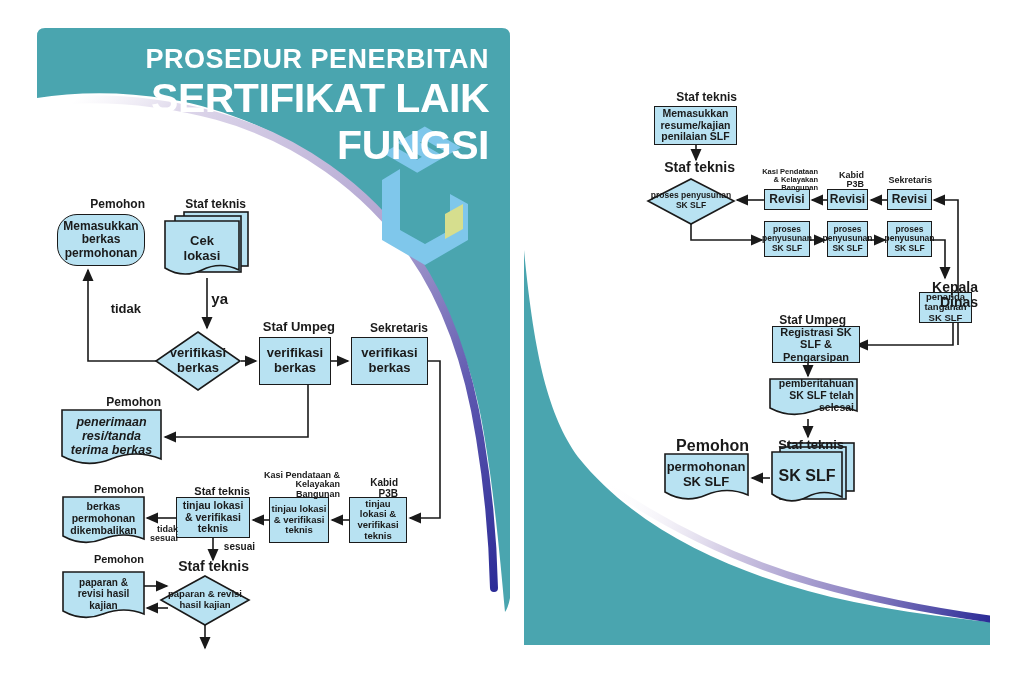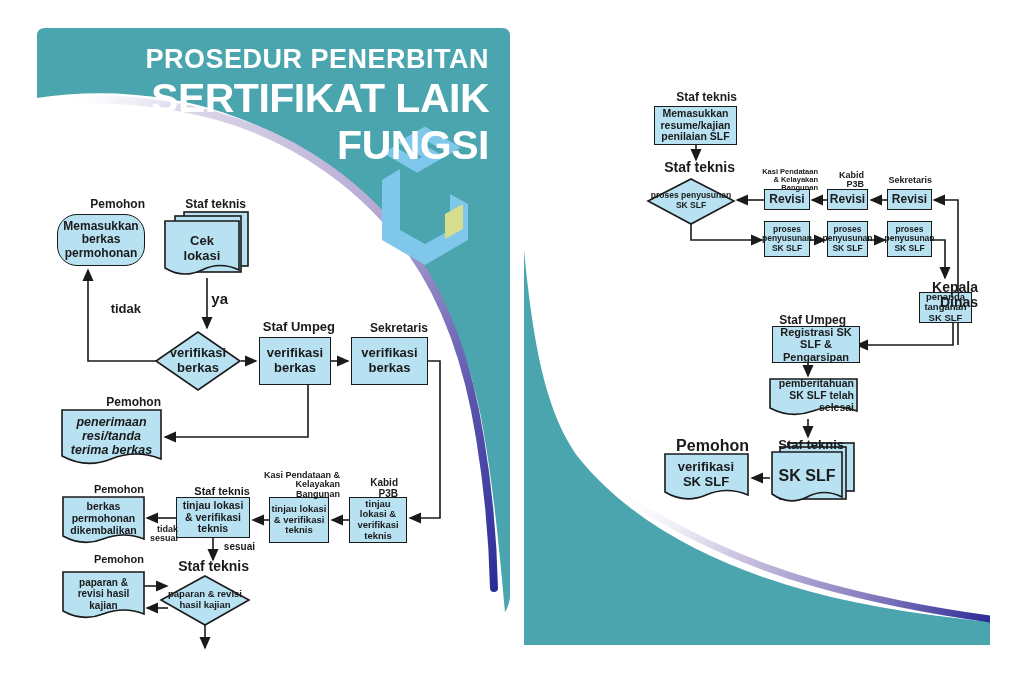--- a/index.html
+++ b/index.html
@@ -151,21 +151,21 @@
 
   <div class="ovl" style="left:170px;top:234px;width:64px;height:30px;font-size:13px;">Cek lokasi</div>
   <div class="ovl" style="left:160px;top:345px;width:76px;height:32px;font-size:13px;">verifikasi berkas</div>
   <div class="ovl" style="left:66px;top:415px;width:91px;height:42px;font-size:12.5px;font-style:italic;">penerimaan resi/tanda terima berkas</div>
   <div class="ovl" style="left:66px;top:502px;width:75px;height:34px;font-size:10.5px;">berkas permohonan dikembalikan</div>
   <div class="ovl" style="left:66px;top:577px;width:75px;height:34px;font-size:10px;">paparan &amp; revisi hasil kajian</div>
   <div class="ovl" style="left:163px;top:584px;width:84px;height:32px;font-size:9.5px;">paparan &amp; revisi hasil kajian</div>
   <div class="ovl" style="left:650px;top:185px;width:82px;height:32px;font-size:8.5px;">proses penyusunan SK SLF</div>
   <div class="ovl" style="left:773px;top:383px;width:81px;height:26px;font-size:10.5px;text-align:right;">pemberitahuan SK SLF telah selesai</div>
   <div class="ovl" style="left:772px;top:462px;width:70px;height:28px;font-size:16px;">SK SLF</div>
-  <div class="ovl" style="left:668px;top:461px;width:76px;height:28px;font-size:13px;">verifikasi SK SLF</div>
+  <div class="ovl" style="left:668px;top:461px;width:76px;height:28px;font-size:13px;">permohonan SK SLF</div>
 
   <div class="lbl" style="left:57px;top:198px;width:88px;font-size:12px;">Pemohon</div>
   <div class="lbl" style="left:168px;top:198px;width:78px;font-size:12px;">Staf teknis</div>
   <div class="lbl" style="left:198px;top:291px;width:30px;font-size:15px;">ya</div>
   <div class="lbl" style="left:93px;top:302px;width:40px;font-size:13px;margin-left:8px;">tidak</div>
   <div class="lbl" style="left:255px;top:320px;width:80px;font-size:13px;">Staf Umpeg</div>
   <div class="lbl" style="left:351px;top:322px;width:77px;font-size:12px;">Sekretaris</div>
   <div class="lbl" style="left:62px;top:396px;width:99px;font-size:12px;">Pemohon</div>
   <div class="lbl" style="left:63px;top:484px;width:81px;font-size:11px;">Pemohon</div>
   <div class="lbl" style="left:146px;top:525px;width:32px;font-size:9px;">tidak sesuai</div>

